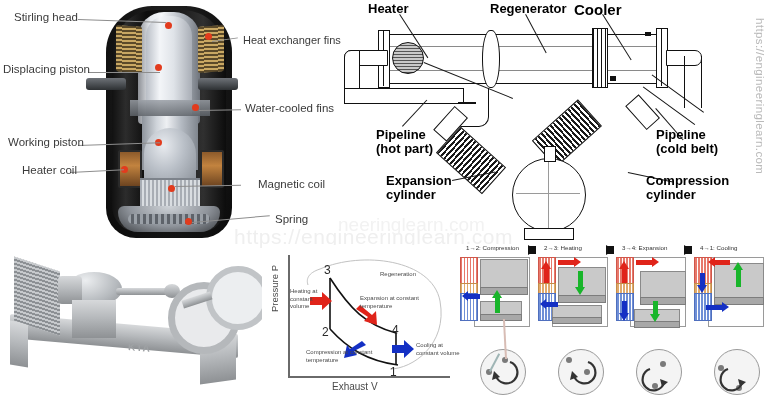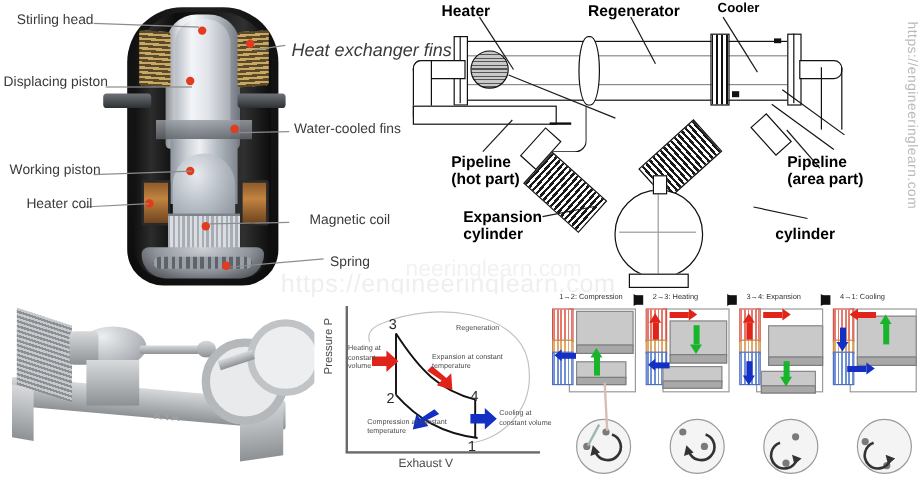--- a/index.html
+++ b/index.html
@@ -180,21 +180,21 @@
     <div class="lead" style="left:212px;top:41px;width:26px;transform:rotate(-8deg);"></div>
     <div class="lead" style="left:199px;top:110px;width:42px;transform:rotate(-1deg);"></div>
     <div class="lead" style="left:175px;top:186px;width:66px;transform:rotate(-1deg);"></div>
     <div class="lead" style="left:192px;top:222px;width:78px;transform:rotate(-5deg);"></div>
 
     <div class="lbl" style="left:14px;top:11px;font-size:11.5px;">Stirling head</div>
     <div class="lbl" style="left:3px;top:63px;font-size:11.5px;">Displacing piston</div>
     <div class="lbl" style="left:8px;top:136px;font-size:11.5px;">Working piston</div>
     <div class="lbl" style="left:22px;top:164px;font-size:11.5px;">Heater coil</div>
 
-    <div class="lbl" style="left:243px;top:34px;font-size:15px;font-style:italic;">Heat exchanger fins</div>
+    <div class="lbl" style="left:243px;top:34px;font-size:11px;">Heat exchanger fins</div>
     <div class="lbl" style="left:245px;top:102px;font-size:11.5px;">Water-cooled fins</div>
     <div class="lbl" style="left:258px;top:178px;font-size:11.5px;">Magnetic coil</div>
     <div class="lbl" style="left:275px;top:213px;font-size:11.5px;">Spring</div>
   </div>
 
   <div class="panel" id="tr">
 
     <div class="tube" style="left:44px;top:34px;width:280px;height:48px;"></div>
     <div class="lw" style="left:44px;top:46px;width:280px;height:1px;background:#8a8a8a;"></div>
     <div class="lw" style="left:44px;top:70px;width:280px;height:1px;background:#8a8a8a;"></div>
@@ -247,40 +247,40 @@
     <div class="ln" style="left:186px;top:14px;width:44px;height:1.3px;transform:rotate:62deg;transform:rotate(62deg);"></div>
     <div class="ln" style="left:263px;top:14px;width:54px;height:1.3px;transform:rotate(58deg);"></div>
     <div class="ln" style="left:84px;top:62px;width:96px;height:1.3px;transform:rotate(22deg);"></div>
     <div class="ln" style="left:62px;top:126px;width:36px;height:1.3px;transform:rotate(-47deg);"></div>
     <div class="ln" style="left:316px;top:108px;width:42px;height:1.3px;transform:rotate(49deg);"></div>
     <div class="ln" style="left:112px;top:180px;width:44px;height:1.3px;transform:rotate(-11deg);"></div>
     <div class="ln" style="left:288px;top:172px;width:46px;height:1.3px;transform:rotate(12deg);"></div>
 
     <div class="bold-lbl" style="left:28px;top:2px;font-size:13px;">Heater</div>
     <div class="bold-lbl" style="left:150px;top:2px;font-size:13px;">Regenerator</div>
-    <div class="bold-lbl" style="left:234px;top:2px;font-size:11px;margin-left:24px;">Cooler</div>
+    <div class="bold-lbl" style="left:234px;top:2px;font-size:15px;">Cooler</div>
 
 
     <div class="bold-lbl" style="left:36px;top:128px;font-size:13px;">
       <span>Pipeline</span><br>
       <span>(hot part)</span>
     </div>
 
     <div class="bold-lbl" style="left:316px;top:128px;font-size:13px;">
       <span>Pipeline</span><br>
-      <span>(area part)</span>
+      <span>(cold belt)</span>
     </div>
 
     <div class="bold-lbl" style="left:46px;top:174px;font-size:13px;">
       <span>Expansion</span><br>
       <span>cylinder</span>
     </div>
 
     <div class="bold-lbl" style="left:306px;top:174px;font-size:13px;">
-      <br>
+      <span>Compression</span><br>
       <span>cylinder</span>
     </div>
   </div>
 
   <div class="panel" id="bl">
 
     <div class="met" style="left:10px;top:86px;width:228px;height:24px;
          transform:skewY(5deg);border-radius:2px;"></div>
     <div class="met" style="left:10px;top:84px;width:18px;height:44px;transform:skewY(10deg);"></div>
     <div class="met" style="left:200px;top:96px;width:36px;height:48px;transform:skewY(-8deg);"></div>

